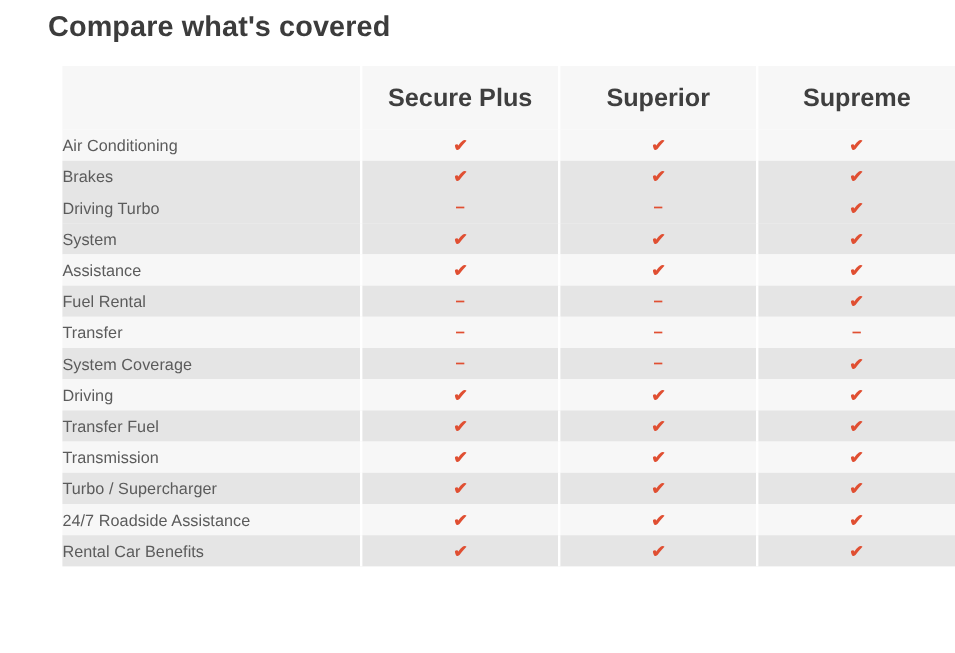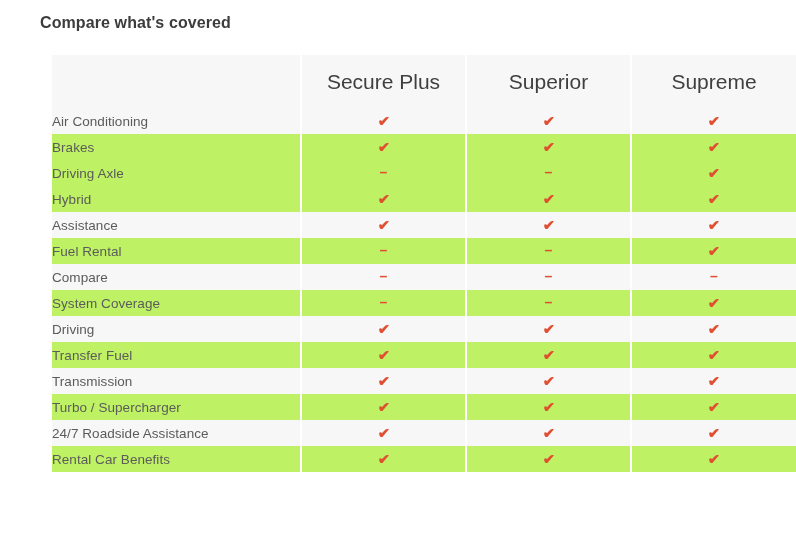--- a/index.html
+++ b/index.html
@@ -19,21 +19,21 @@
     position: relative;
     width: 796px;
     height: 544px;
     background: #ffffff;
   }
 
   .page-title {
     position: absolute;
     left: 40px;
     top: 9px;
-    font-size: 16px;
+    font-size: 24px;
     font-weight: bold;
     color: #3c3c3c;
     letter-spacing: 0.1px;
     line-height: 28px;
     white-space: nowrap;
   }
 
   .compare-table {
     position: absolute;
     left: 52px;
@@ -44,21 +44,21 @@
   }
 
   .compare-table col.c-label { width: 249px; }
   .compare-table col.c-plan  { width: 165px; }
 
   .compare-table thead th {
     background: #f7f7f7;
     height: 53px;
     padding: 0;
     margin: 0;
-    font-weight: normal;
+    font-weight: bold;
     vertical-align: middle;
   }
 
   th.head-label {
     background: #f7f7f7;
   }
 
   th.head-plan {
     font-size: 21px;
     color: #3f3f3f;
@@ -70,21 +70,21 @@
   .compare-table tbody td {
     height: 26px;
     padding: 0;
     margin: 0;
     vertical-align: middle;
     font-size: 13.5px;
     color: #5b5b5b;
   }
 
   tbody tr.row-odd  td { background: #f7f7f7; }
-  tbody tr.row-even td { background: #bef264; }
+  tbody tr.row-even td { background: #e5e5e5; }
 
   td.cell-label {
     padding-left: 11px;
     white-space: nowrap;
     letter-spacing: 0.05px;
   }
 
   td.cell-mark {
     text-align: center;
     border-left: 2px solid #ffffff;
@@ -139,45 +139,45 @@
           <td class="cell-mark"><span class="mark mark-check">✔</span></td>
           <td class="cell-mark"><span class="mark mark-check">✔</span></td>
         </tr>
         <tr class="row-even">
           <td class="cell-label">Brakes</td>
           <td class="cell-mark"><span class="mark mark-check">✔</span></td>
           <td class="cell-mark"><span class="mark mark-check">✔</span></td>
           <td class="cell-mark"><span class="mark mark-check">✔</span></td>
         </tr>
         <tr class="row-even">
-          <td class="cell-label">Driving Axle</td>
-          <td class="cell-mark"><span class="mark mark-dash">–</span></td>
-          <td class="cell-mark"><span class="mark mark-dash">–</span></td>
-          <td class="cell-mark"><span class="mark mark-check">✔</span></td>
-        </tr>
-        <tr class="row-even">
-          <td class="cell-label">Hybrid</td>
+          <td class="cell-label">Driving Turbo</td>
+          <td class="cell-mark"><span class="mark mark-dash">–</span></td>
+          <td class="cell-mark"><span class="mark mark-dash">–</span></td>
+          <td class="cell-mark"><span class="mark mark-check">✔</span></td>
+        </tr>
+        <tr class="row-even">
+          <td class="cell-label">System</td>
           <td class="cell-mark"><span class="mark mark-check">✔</span></td>
           <td class="cell-mark"><span class="mark mark-check">✔</span></td>
           <td class="cell-mark"><span class="mark mark-check">✔</span></td>
         </tr>
         <tr class="row-odd">
           <td class="cell-label">Assistance</td>
           <td class="cell-mark"><span class="mark mark-check">✔</span></td>
           <td class="cell-mark"><span class="mark mark-check">✔</span></td>
           <td class="cell-mark"><span class="mark mark-check">✔</span></td>
         </tr>
         <tr class="row-even">
           <td class="cell-label">Fuel Rental</td>
           <td class="cell-mark"><span class="mark mark-dash">–</span></td>
           <td class="cell-mark"><span class="mark mark-dash">–</span></td>
           <td class="cell-mark"><span class="mark mark-check">✔</span></td>
         </tr>
         <tr class="row-odd">
-          <td class="cell-label">Compare</td>
+          <td class="cell-label">Transfer</td>
           <td class="cell-mark"><span class="mark mark-dash">–</span></td>
           <td class="cell-mark"><span class="mark mark-dash">–</span></td>
           <td class="cell-mark"><span class="mark mark-dash">–</span></td>
         </tr>
         <tr class="row-even">
           <td class="cell-label">System Coverage</td>
           <td class="cell-mark"><span class="mark mark-dash">–</span></td>
           <td class="cell-mark"><span class="mark mark-dash">–</span></td>
           <td class="cell-mark"><span class="mark mark-check">✔</span></td>
         </tr>

